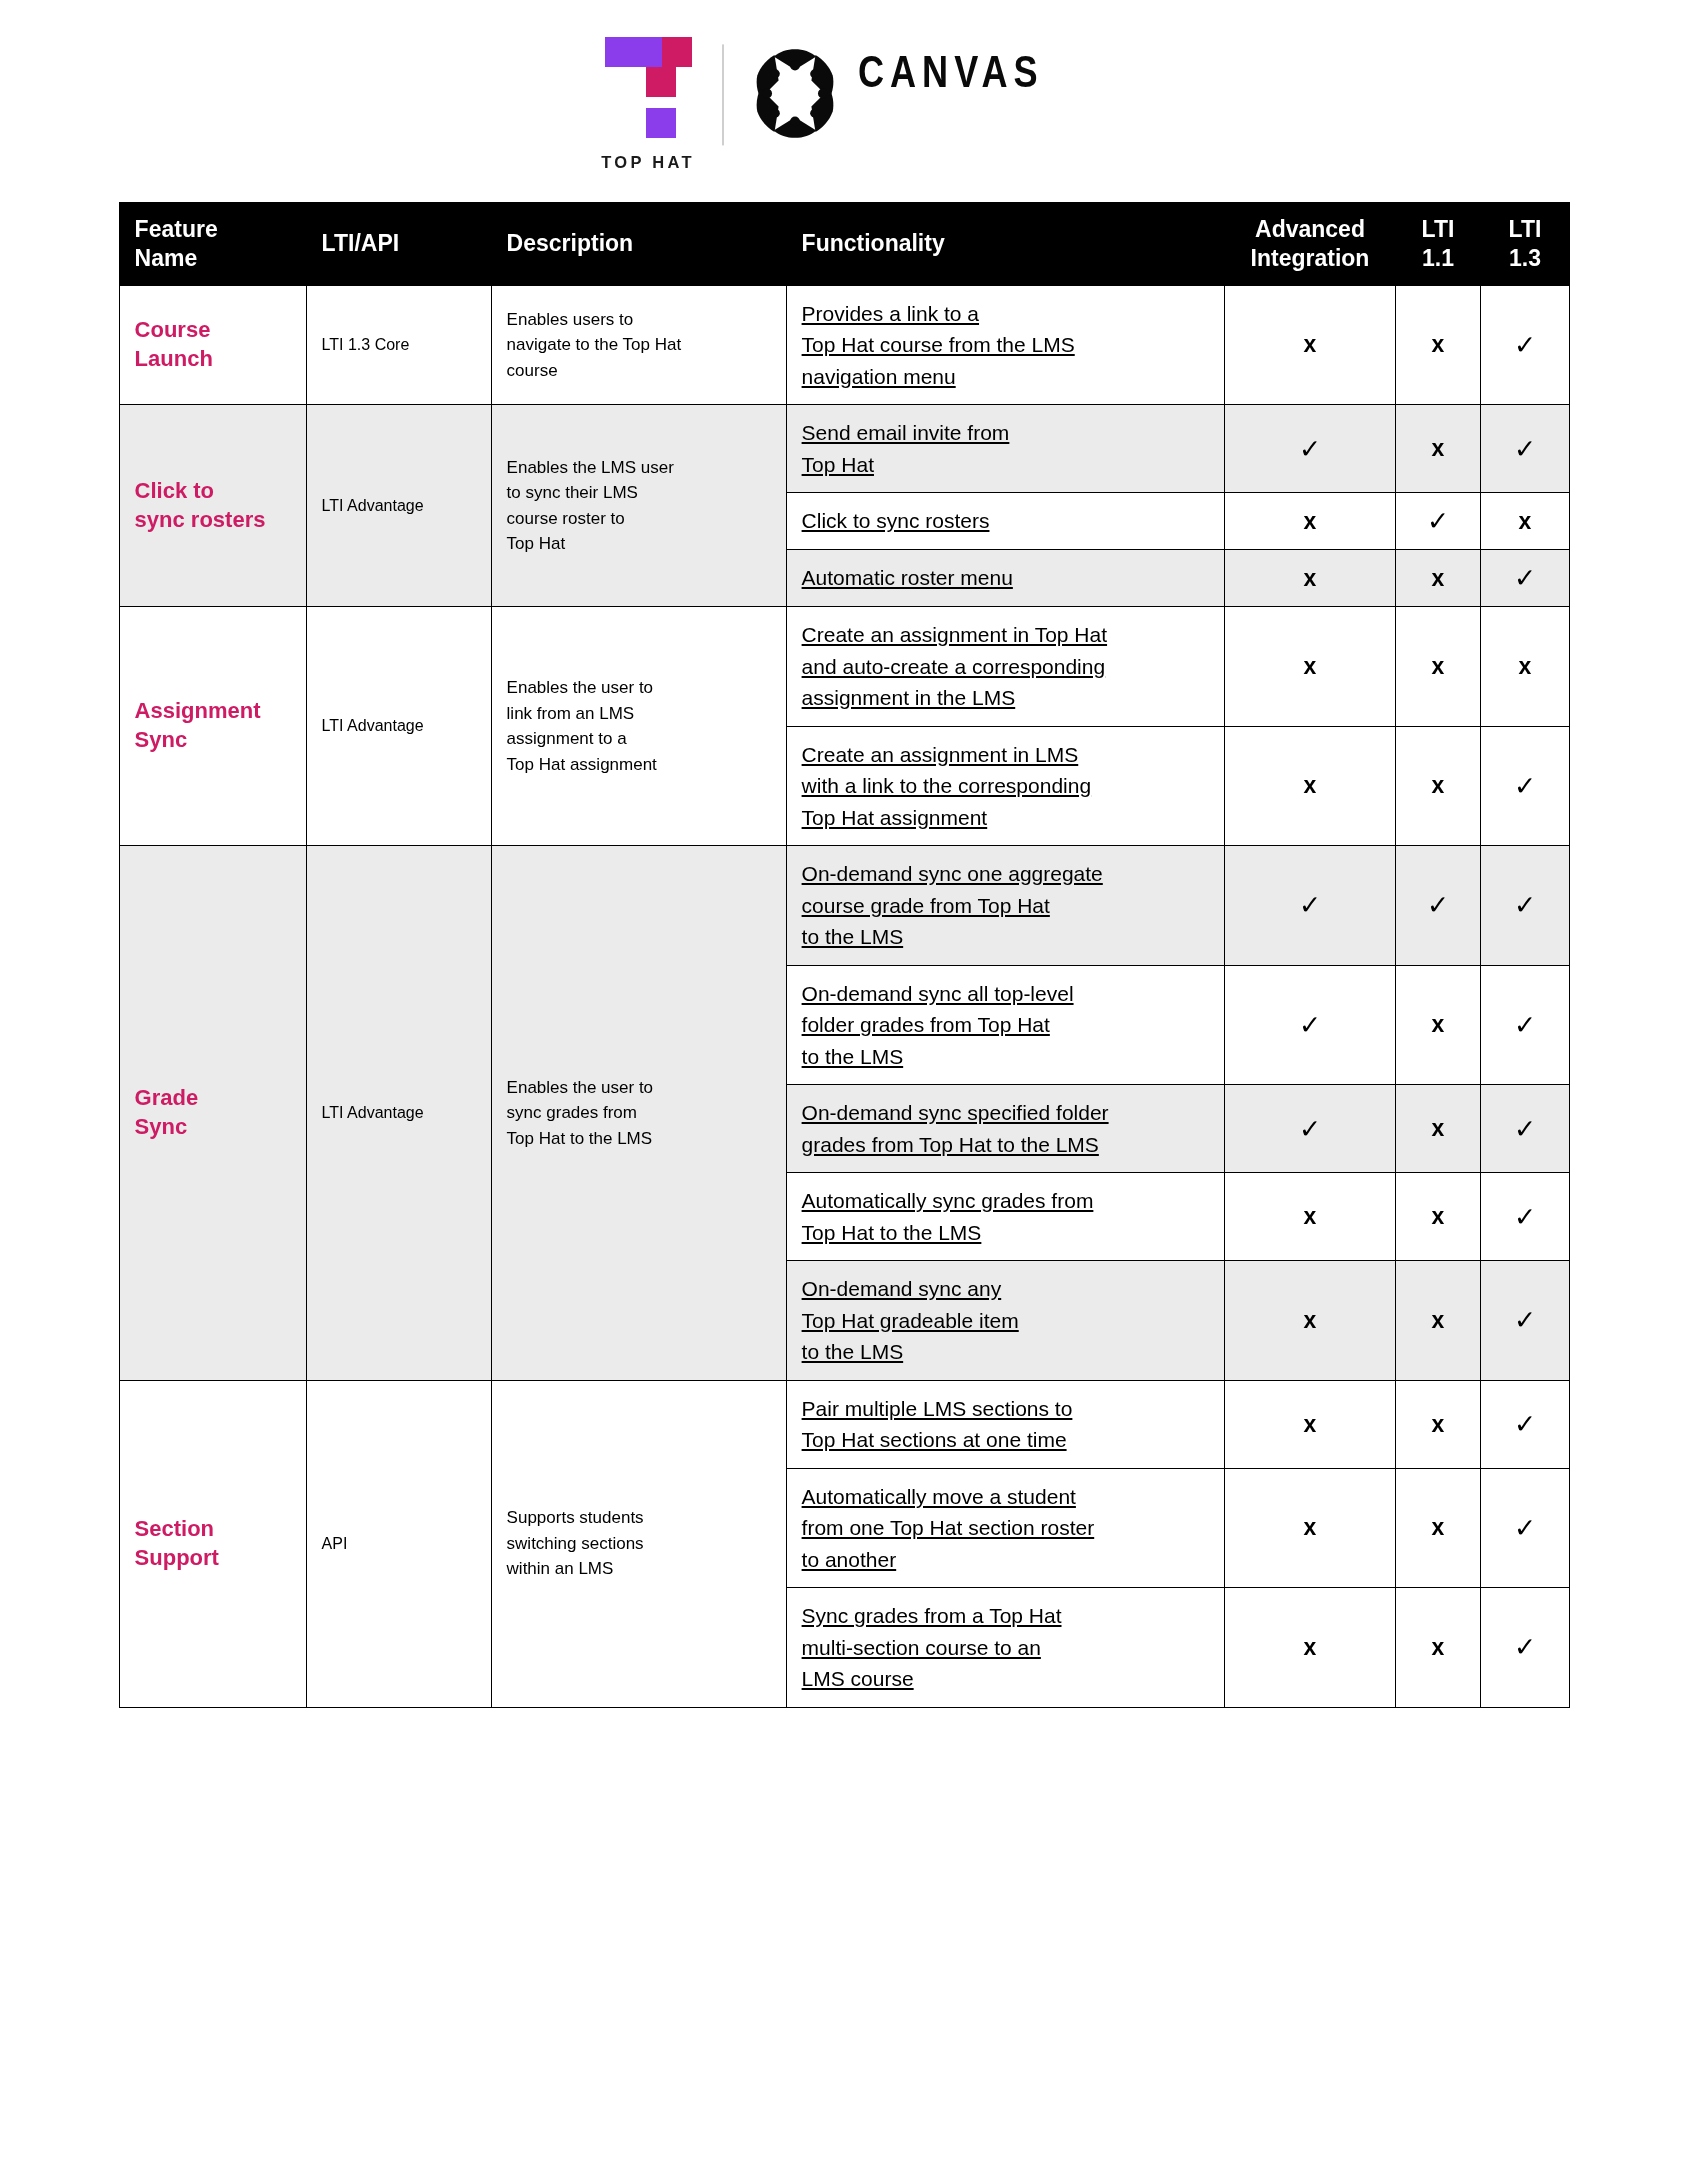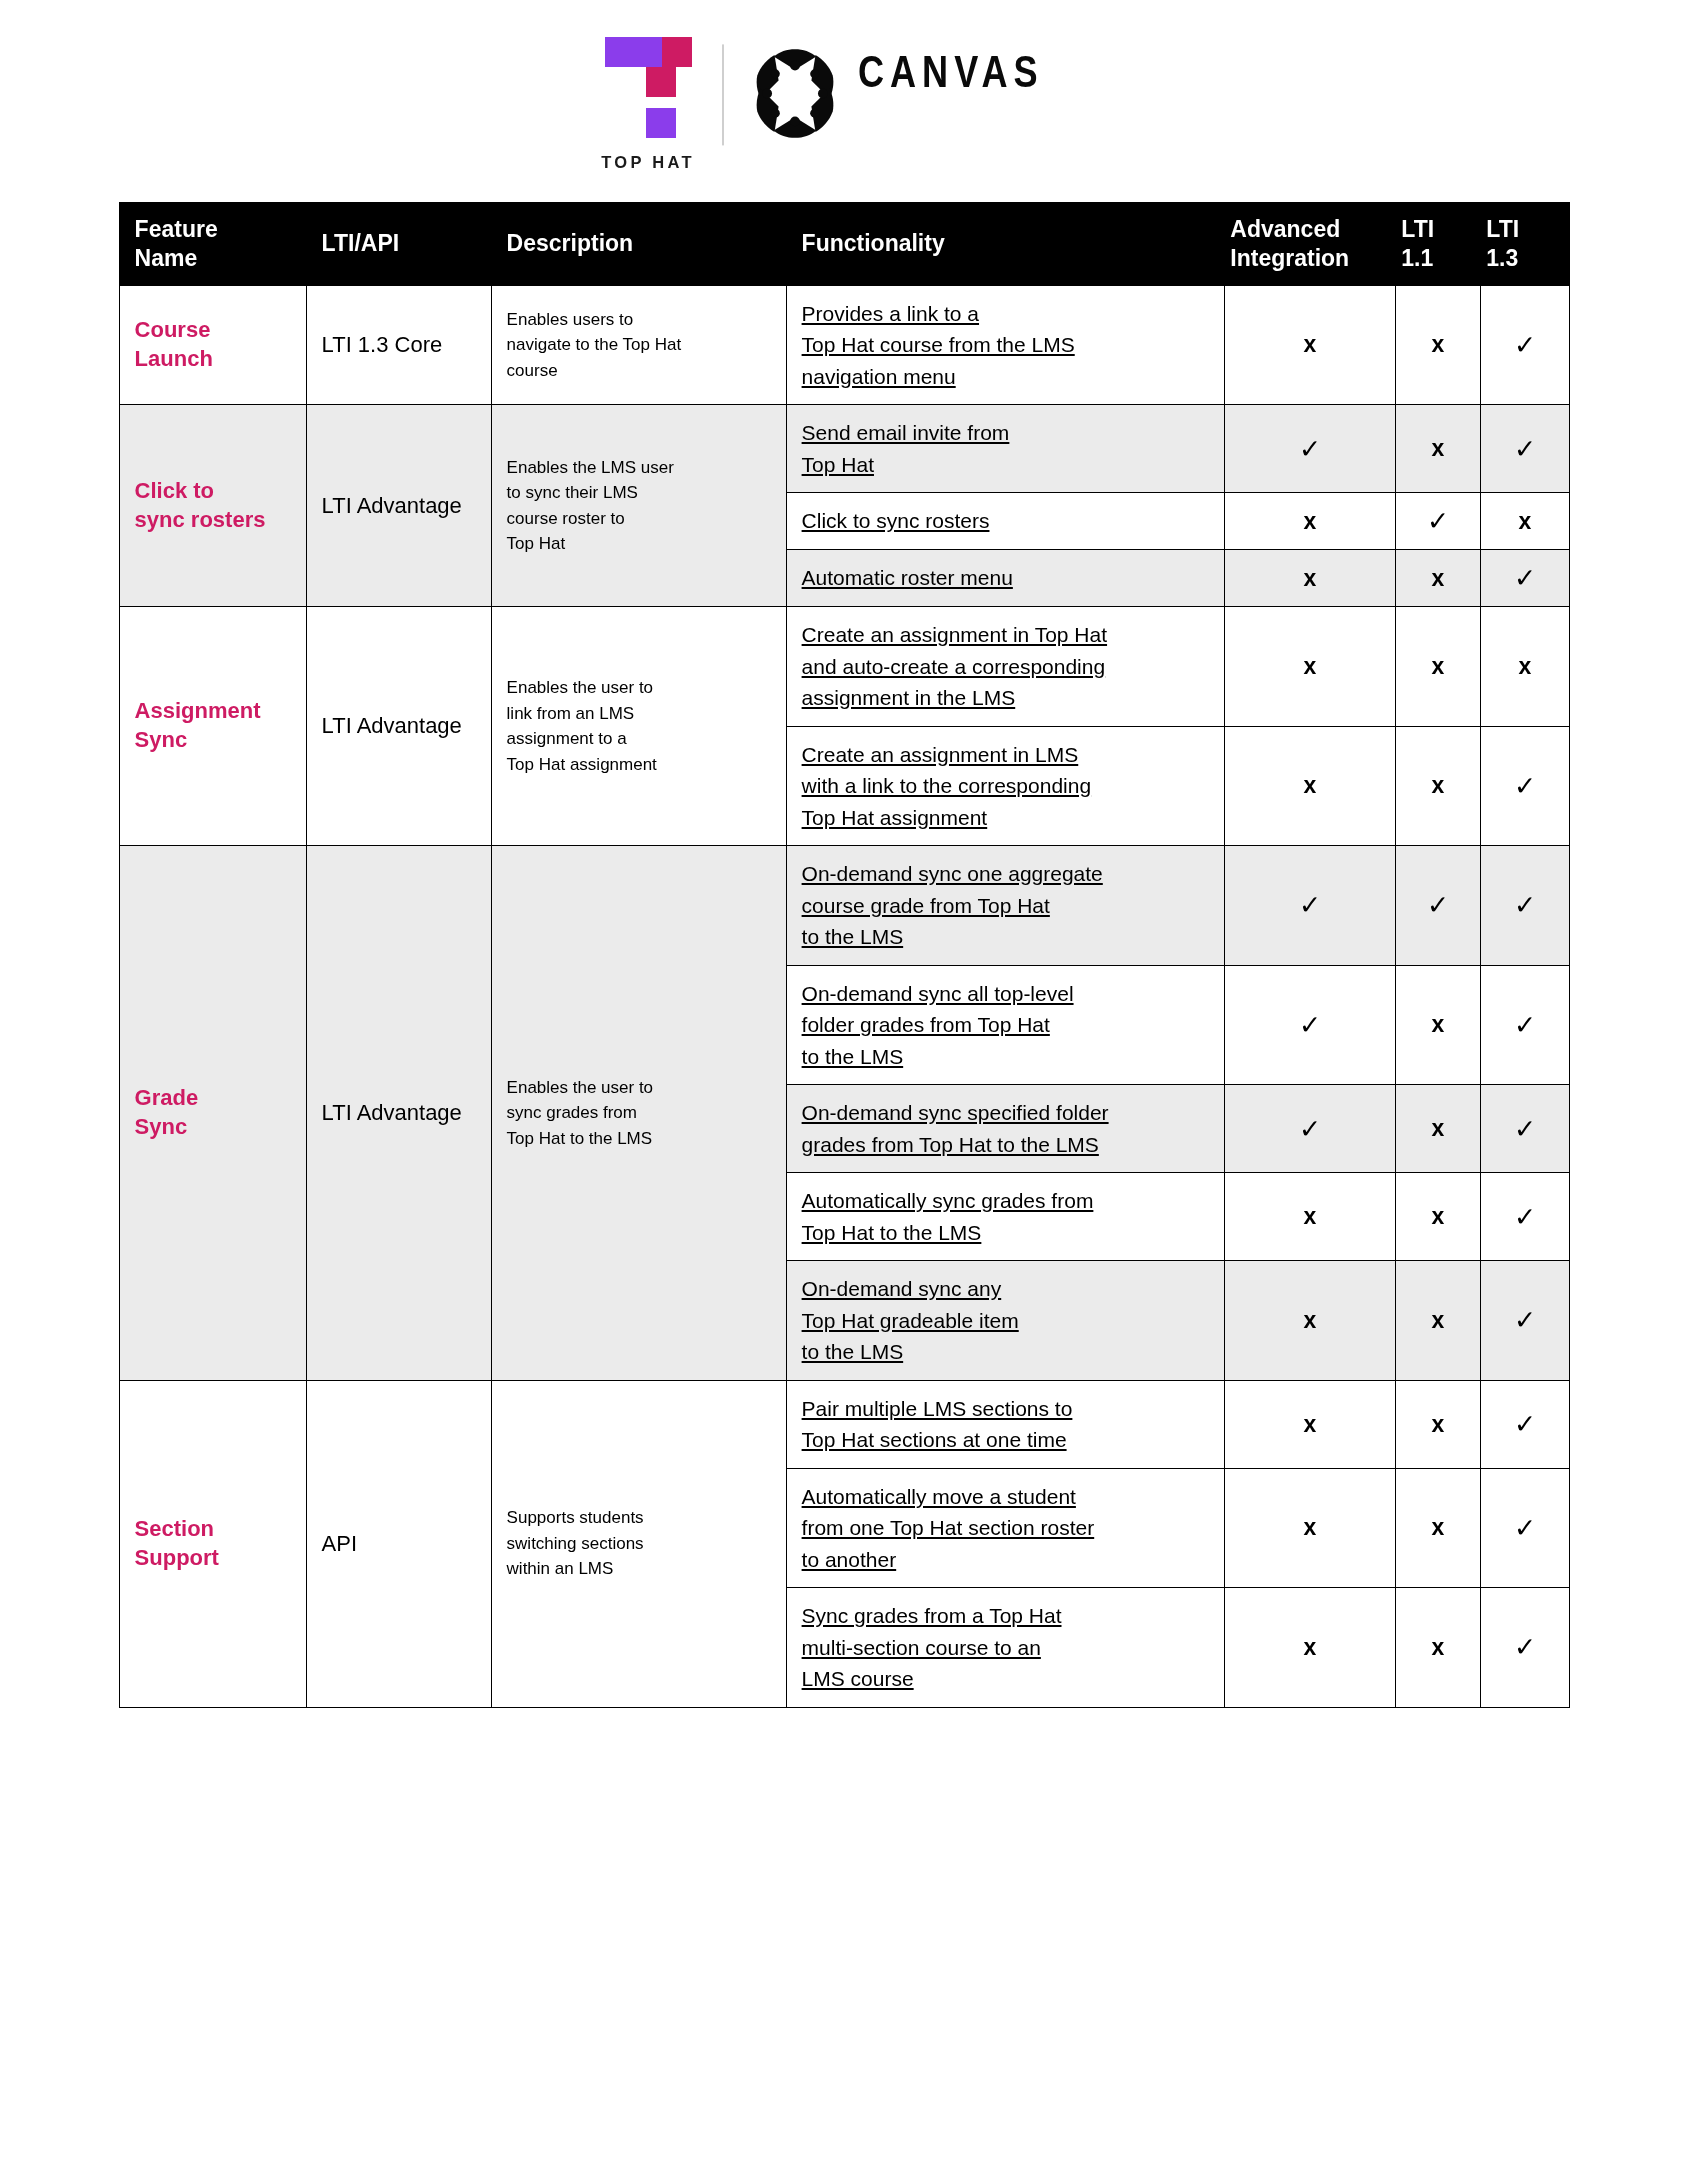--- a/index.html
+++ b/index.html
@@ -83,30 +83,30 @@
     background: #000000;
     color: #ffffff;
     font-size: 23px;
     font-weight: 700;
     text-align: left;
     padding: 16px 14.6px;
     line-height: 1.25;
     border-color: #000000;
     height: 82px;
   }
-  thead th.mark-head { text-align: left; padding-left: 5.3px; padding-right: 5.3px; }
+  thead th.mark-head { text-align: center; padding-left: 5.3px; padding-right: 5.3px; }
 
   td.feature-name {
     color: #CE1B63;
     font-weight: 700;
     font-size: 22px;
     line-height: 1.3;
     padding-left: 16px;
   }
-  td.lti-api { font-size: 22px; line-height: 1.35; }
+  td.lti-api { font-size: 16px; line-height: 1.35; }
   td.description { font-size: 17px; line-height: 1.5; }
   td.functionality { font-size: 21px; line-height: 1.5; text-decoration: underline; }
   td.mark {
     text-align: center;
     font-size: 23px;
     font-weight: 700;
     padding-left: 4px;
     padding-right: 4px;
   }
   td.mark.check { font-weight: 400; font-size: 26.5px; }

